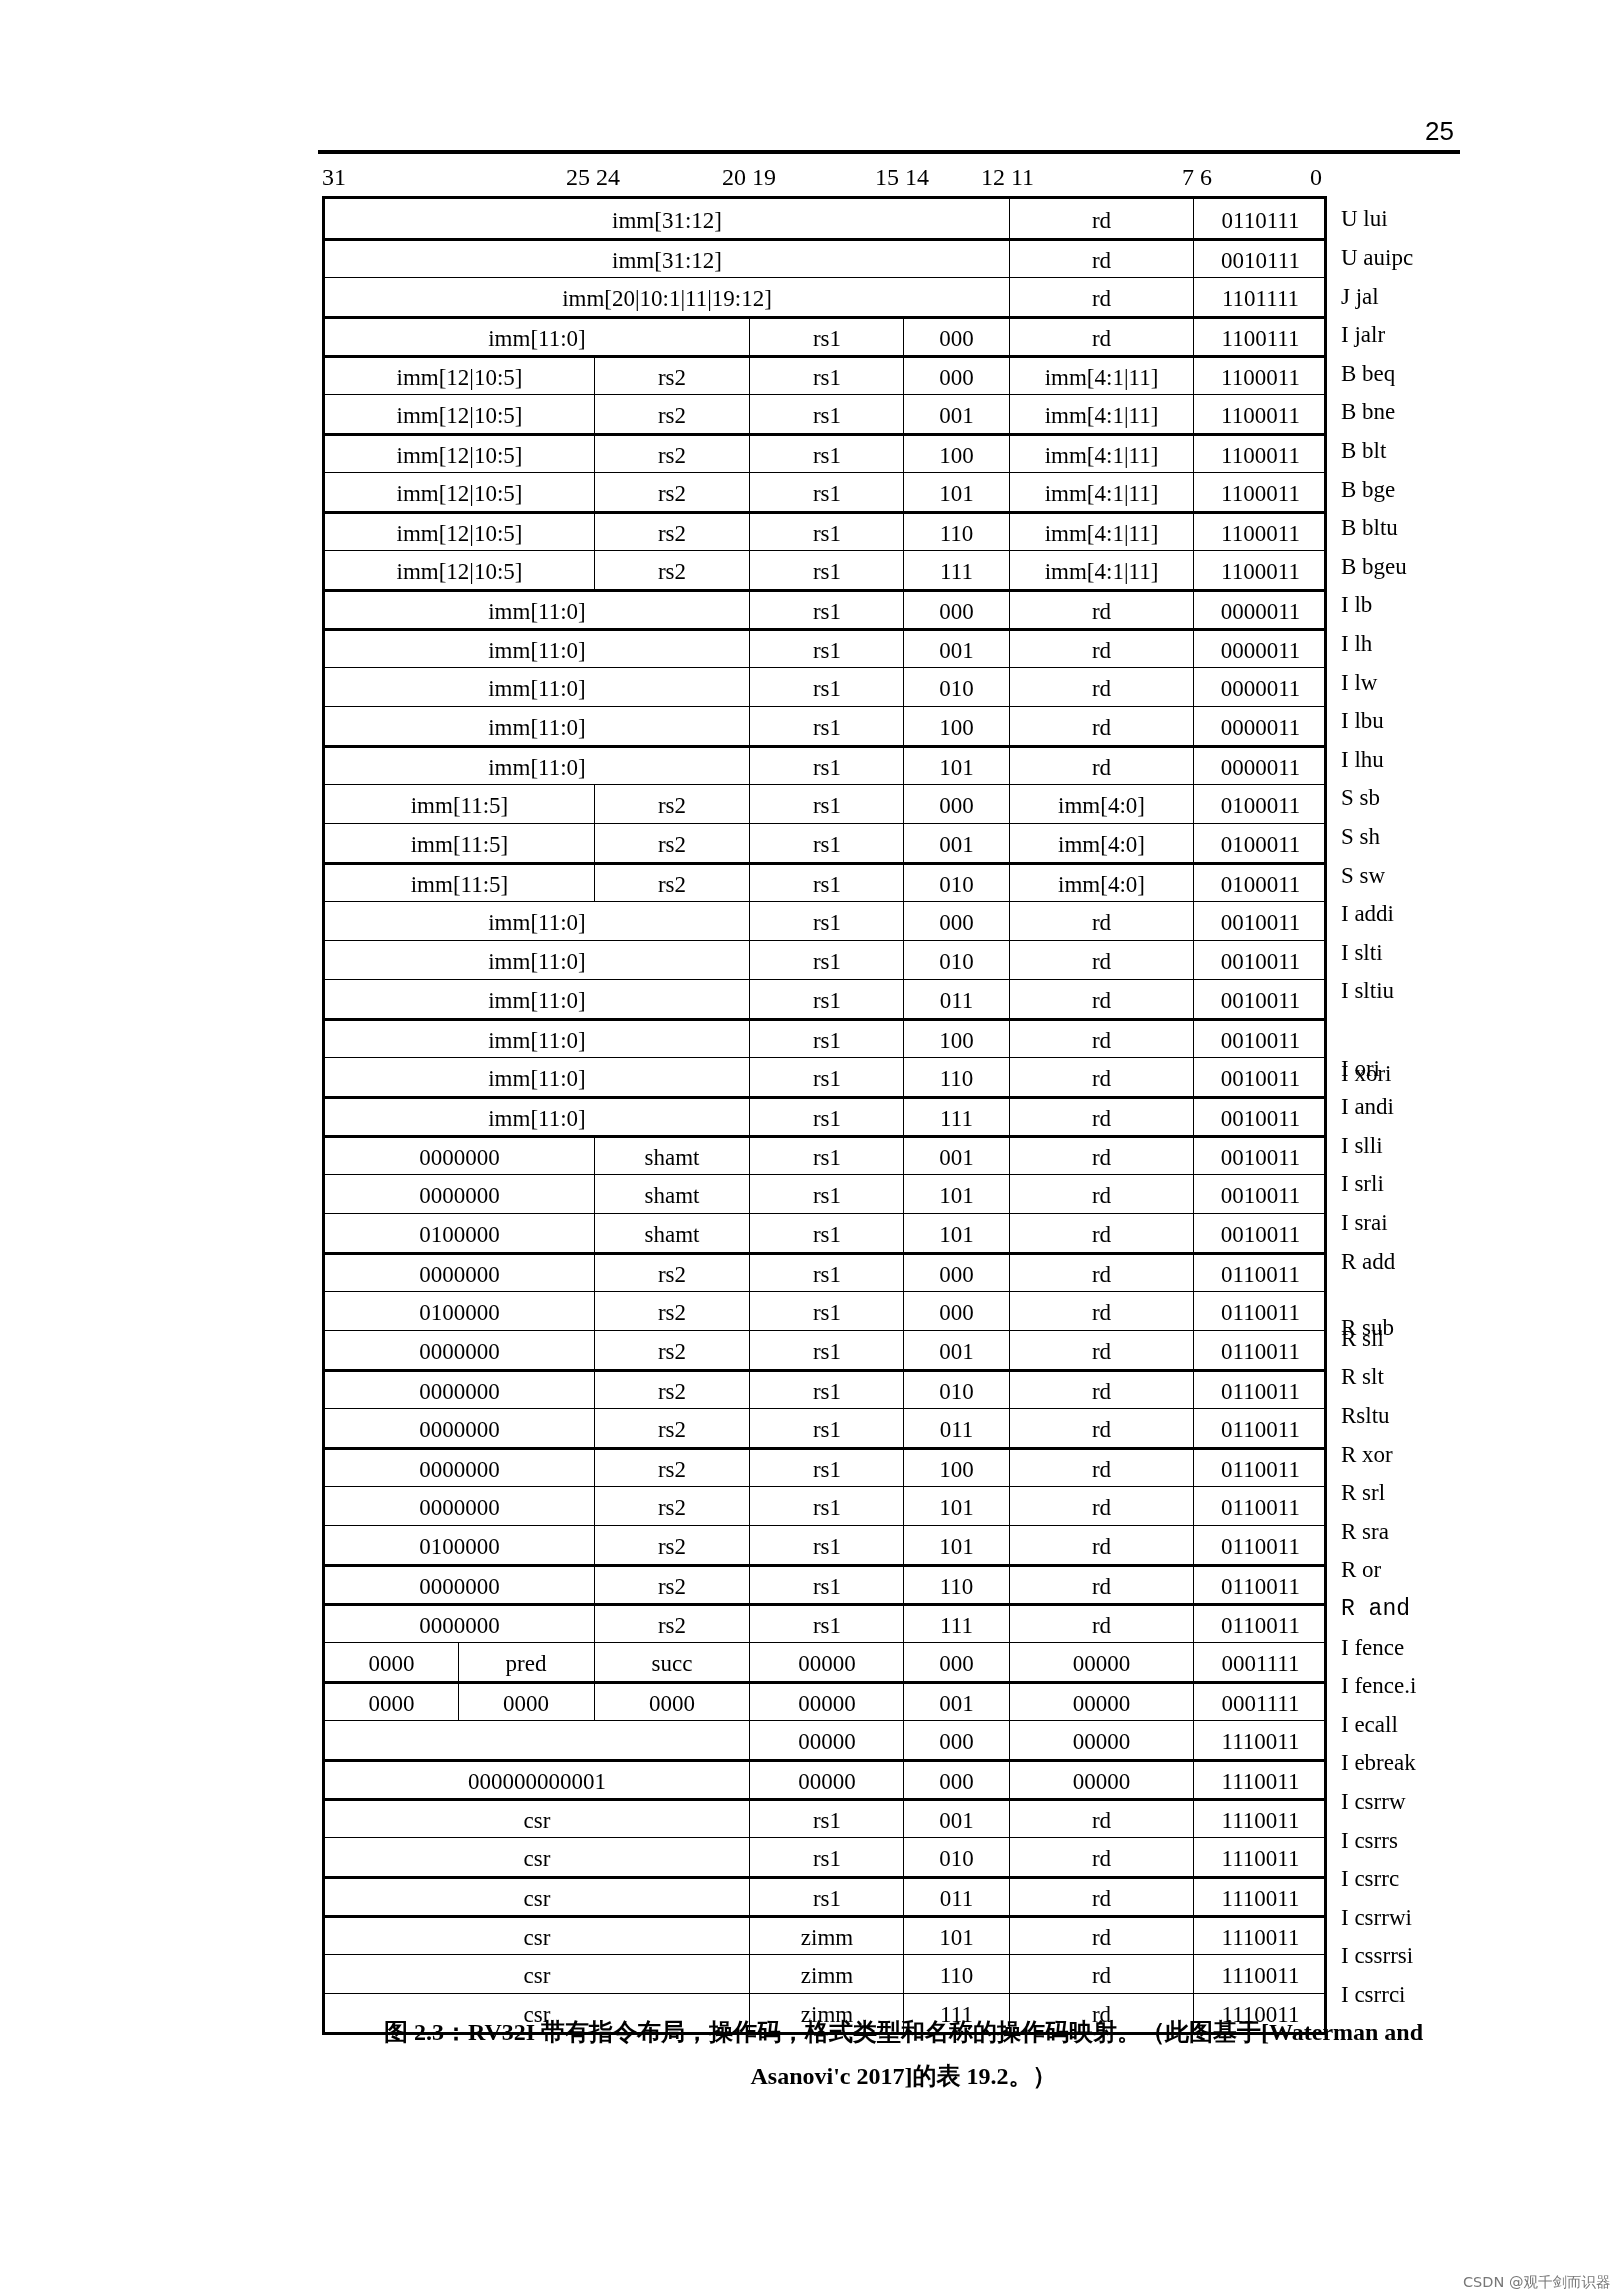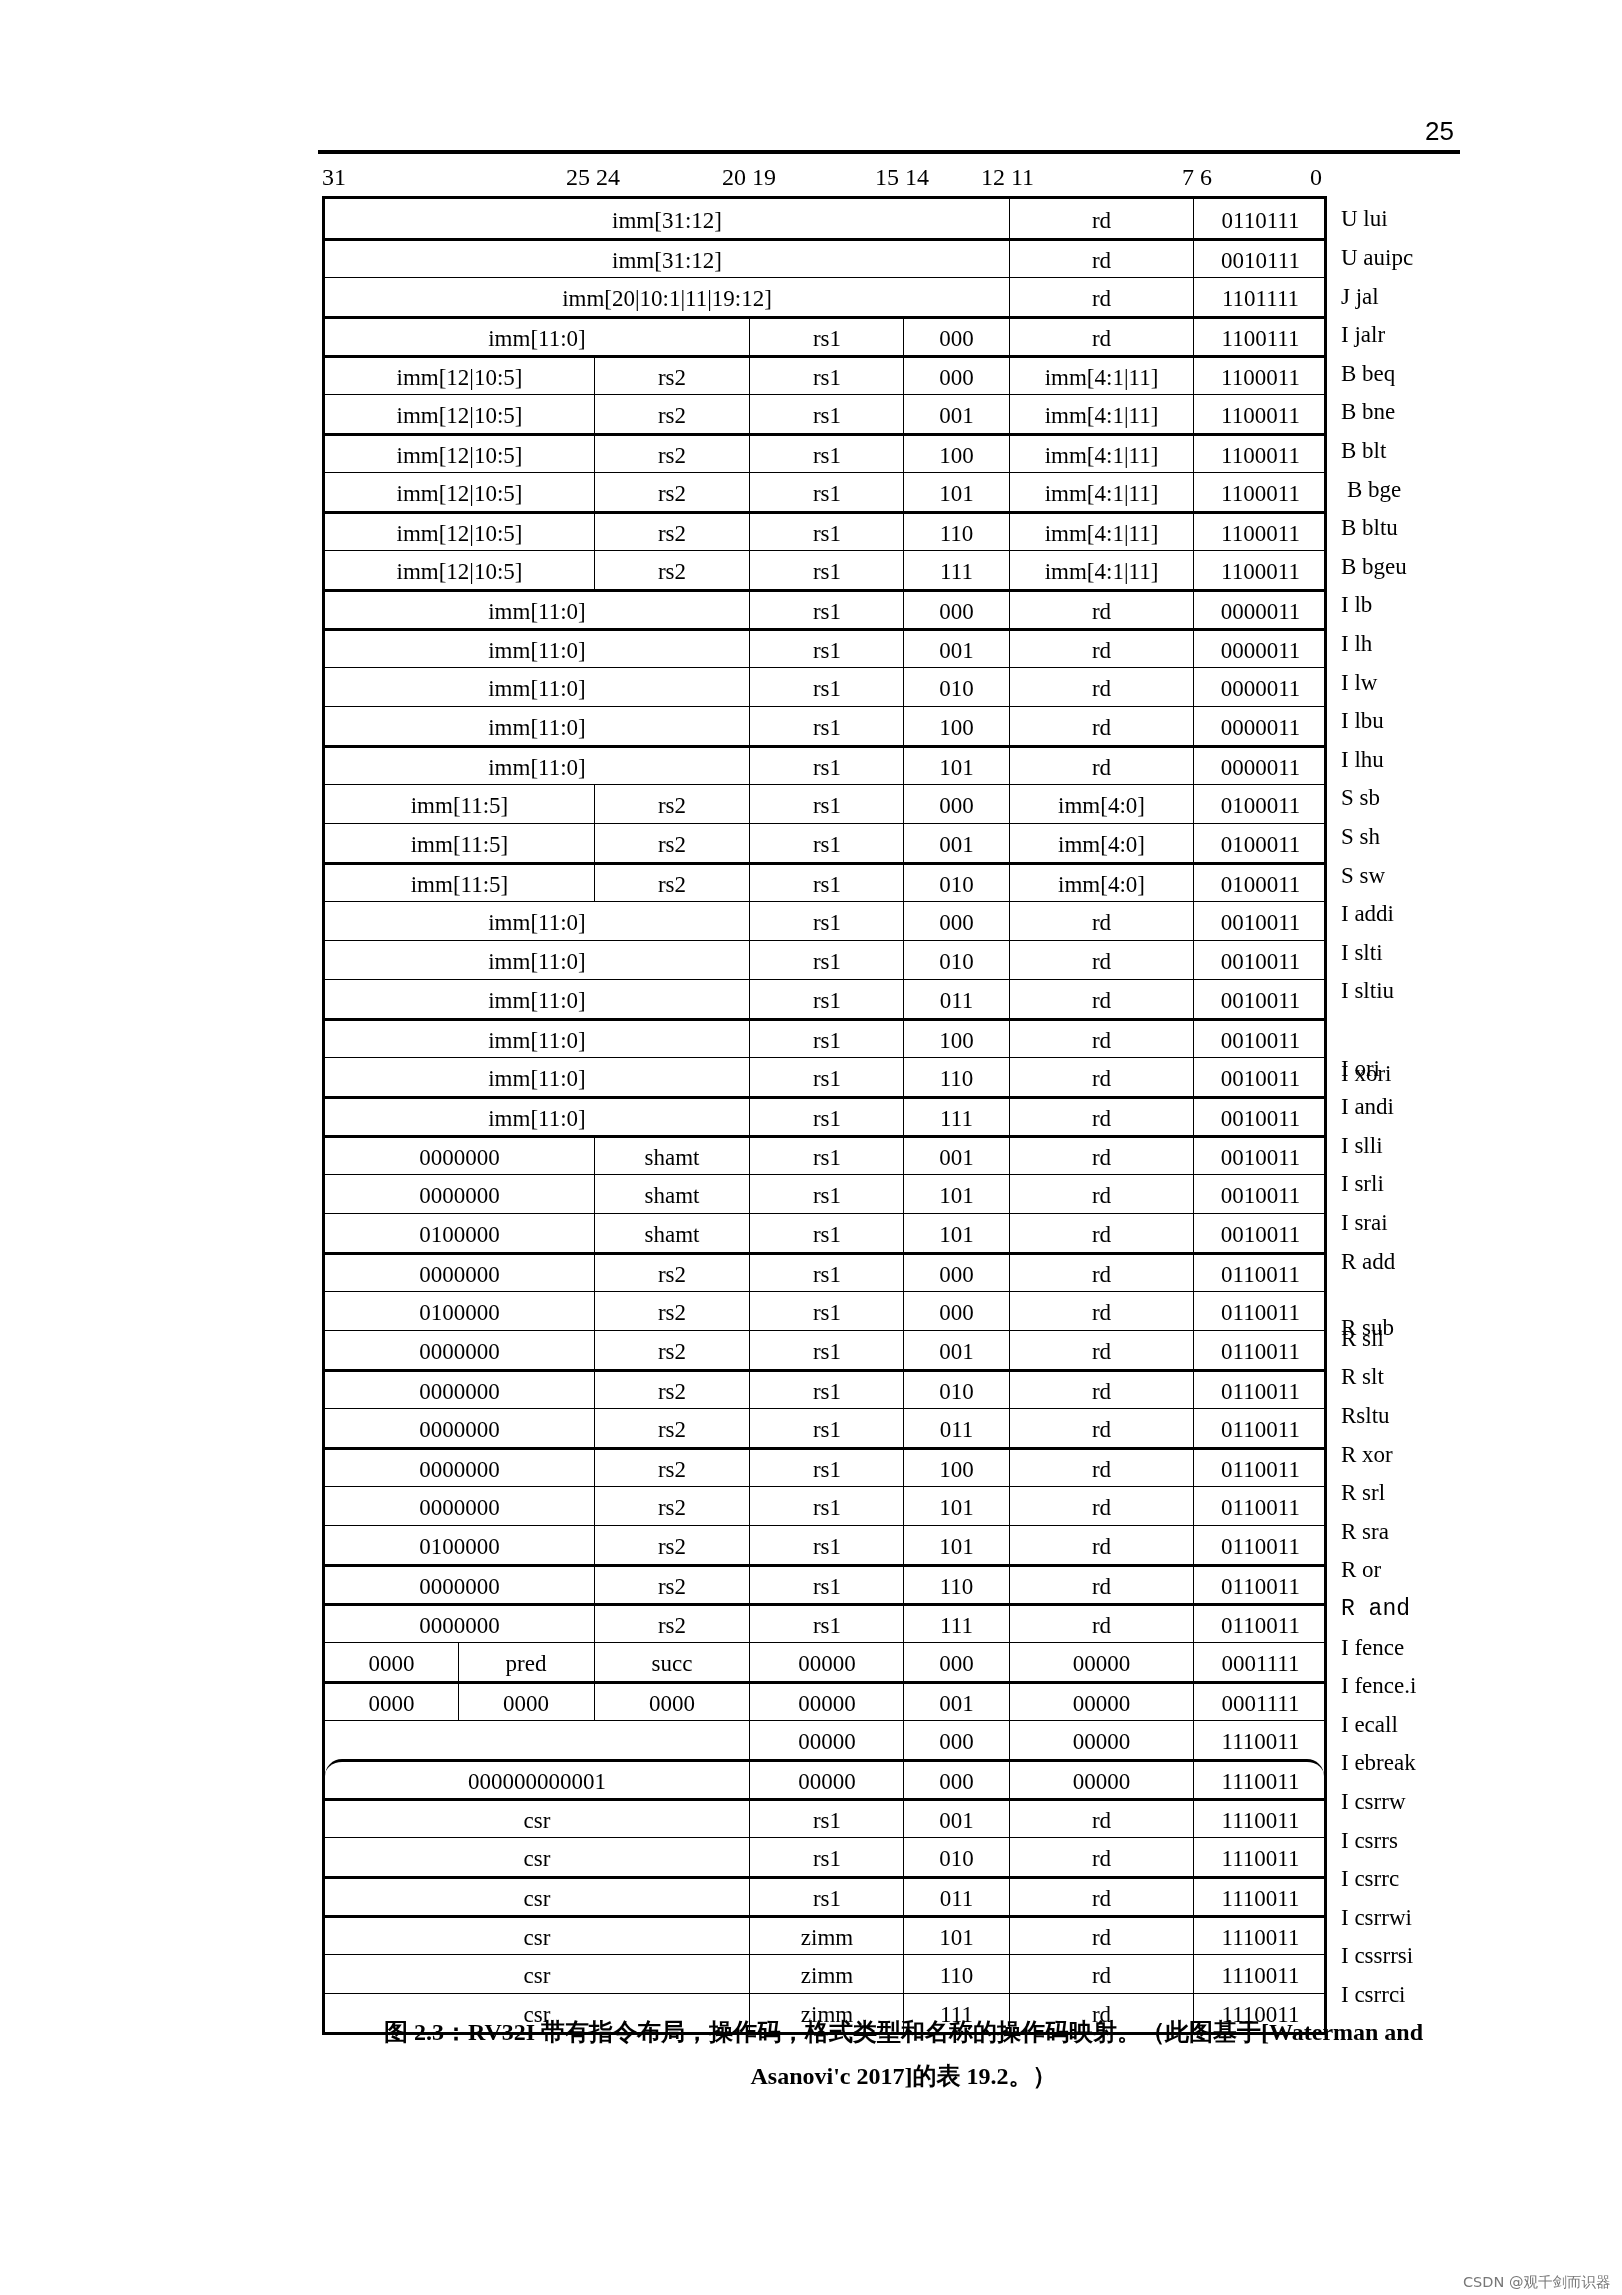--- a/index.html
+++ b/index.html
@@ -332,21 +332,21 @@
       <div class="cell" style="left: 578px; width: 106px;">001</div>
       <div class="cell" style="left: 684px; width: 184px;">00000</div>
       <div class="cell" style="left: 868px; width: 134px;">0001111</div>
     </div>
     <div class="row" style="height: 39px;">
       <div class="cell" style="left: 424px; width: 155px;">00000</div>
       <div class="cell" style="left: 578px; width: 106px;">000</div>
       <div class="cell" style="left: 684px; width: 184px;">00000</div>
       <div class="cell" style="left: 868px; width: 134px;">1110011</div>
     </div>
-    <div class="row thick" style="height: 39px; border-radius: 17px;">
+    <div class="row thick" style="height: 39px;">
       <div class="cell nb" style="left: 0px; width: 424px;">000000000001</div>
       <div class="cell" style="left: 424px; width: 155px;">00000</div>
       <div class="cell" style="left: 578px; width: 106px;">000</div>
       <div class="cell" style="left: 684px; width: 184px;">00000</div>
       <div class="cell" style="left: 868px; width: 134px;">1110011</div>
     </div>
     <div class="row thick" style="height: 39px;">
       <div class="cell nb" style="left: 0px; width: 424px;">csr</div>
       <div class="cell" style="left: 424px; width: 155px;">rs1</div>
       <div class="cell" style="left: 578px; width: 106px;">001</div>
@@ -390,21 +390,21 @@
     </div>
   </div>
 <div id="labels">
     <div class="label" style="top: 200px;">U lui</div>
     <div class="label" style="top: 239px;">U auipc</div>
     <div class="label" style="top: 278px;">J jal</div>
     <div class="label" style="top: 316px;">I jalr</div>
     <div class="label" style="top: 355px;">B beq</div>
     <div class="label" style="top: 393px;">B bne</div>
     <div class="label" style="top: 432px;">B blt</div>
-    <div class="label" style="top: 471px; margin-left: 6px;">B bge</div>
+    <div class="label" style="top: 471px;">B bge</div>
     <div class="label" style="top: 509px;">B bltu</div>
     <div class="label" style="top: 548px;">B bgeu</div>
     <div class="label" style="top: 586px;">I lb</div>
     <div class="label" style="top: 625px;">I lh</div>
     <div class="label" style="top: 664px;">I lw</div>
     <div class="label" style="top: 702px;">I lbu</div>
     <div class="label" style="top: 741px;">I lhu</div>
     <div class="label" style="top: 779px;">S sb</div>
     <div class="label" style="top: 818px;">S sh</div>
     <div class="label" style="top: 857px;">S sw</div>

